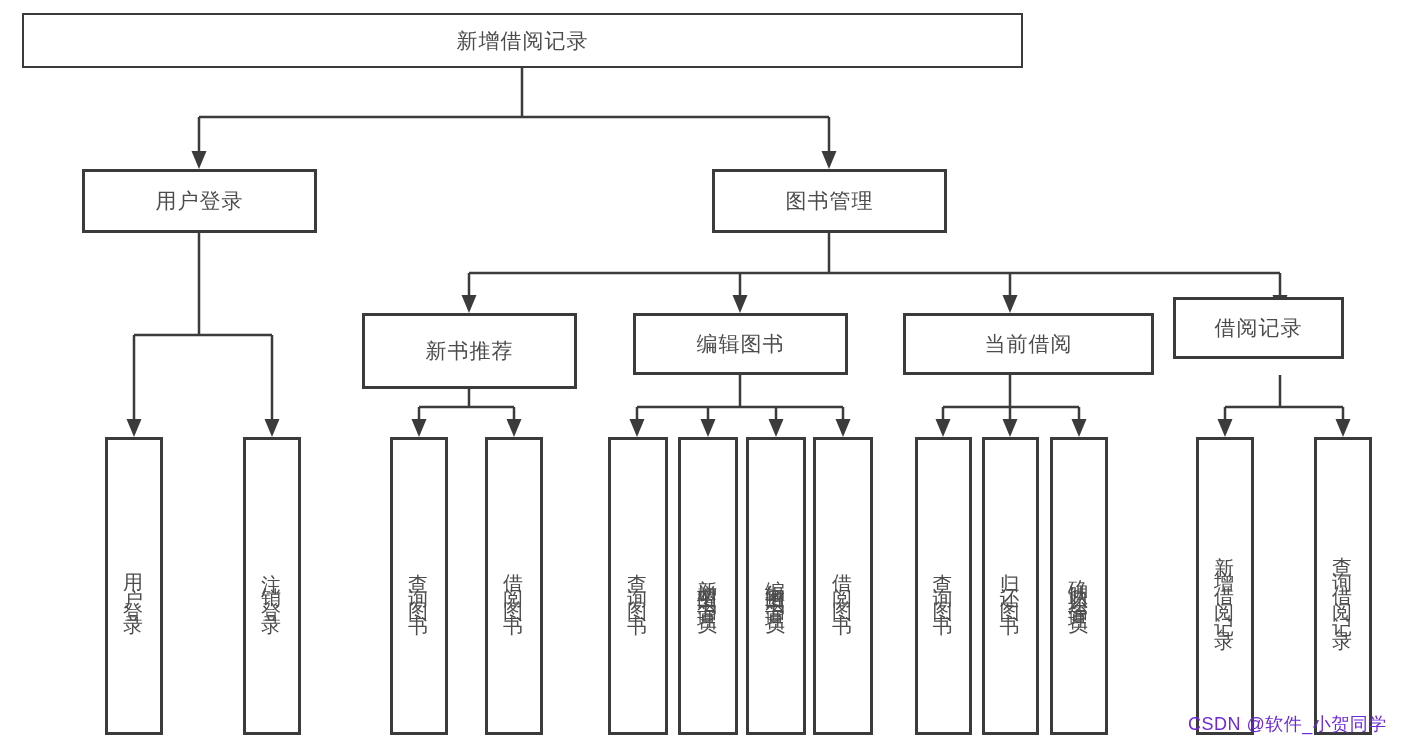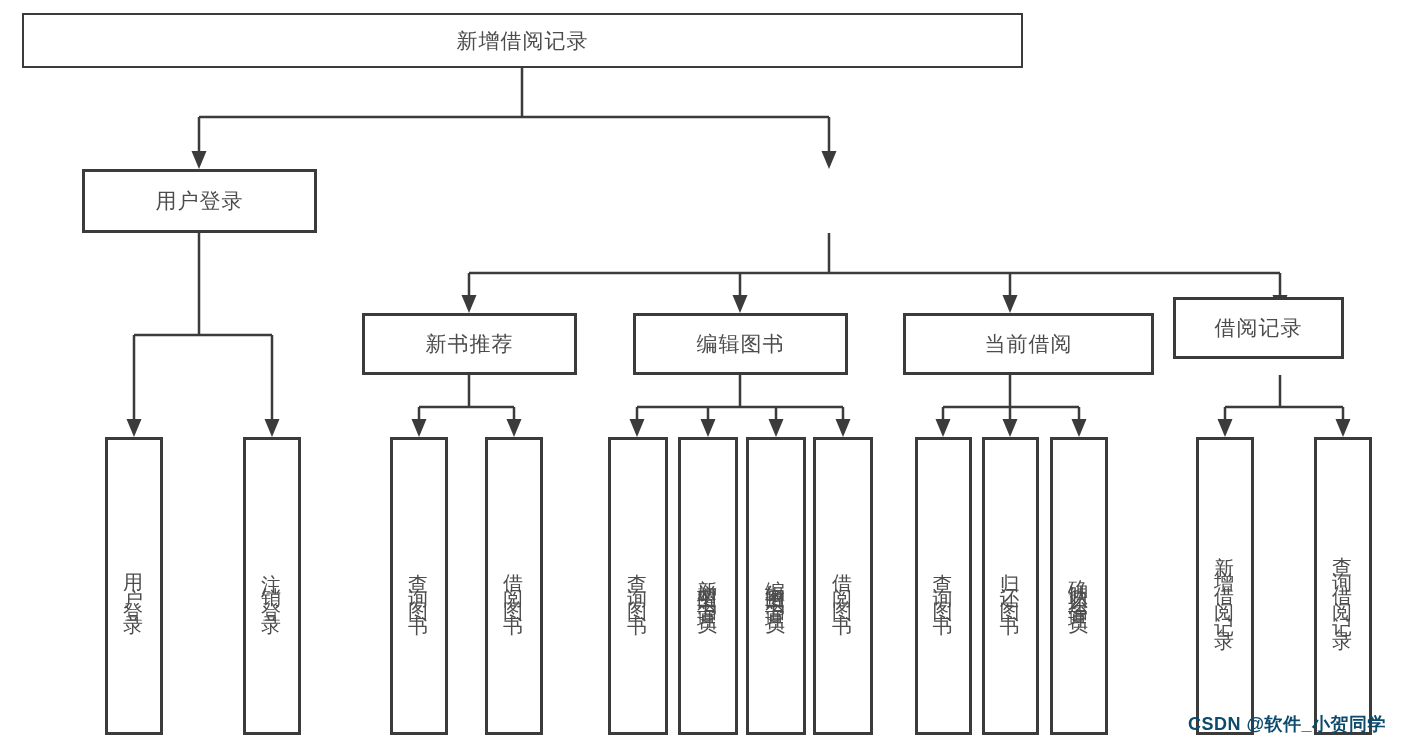--- a/index.html
+++ b/index.html
@@ -29,24 +29,23 @@
     letter-spacing:14px;
     white-space:nowrap;
   }
   .node.v.v-mid span{letter-spacing:15px;}
   .node.v.v-tight span{letter-spacing:5px;}
   .watermark{
     position:absolute;
     left:1188px;top:712px;
     z-index:5;
     font-size:18px;
-    color:#0c4a6e;
+    color:#6d28d9;
     letter-spacing:0.5px;
     white-space:nowrap;
-    font-weight:bold;
   }
 </style>
 </head>
 <body>
 
 <div class="canvas">
 
   <svg class="wires" width="1405" height="747" viewBox="0 0 1405 747">
     <g stroke="#3b3b3b" stroke-width="2.5" fill="none">
       <path d="M522 68 V117 M199 117 H829 M199 117 V153 M829 117 V153"></path>
@@ -90,22 +89,25 @@
     </g>
   </svg>
 
   <div class="node h root" style="left:22px;top:13px;width:1001px;height:55px">
     <span>新增借阅记录</span>
   </div>
 
   <div class="node h" style="left:82px;top:169px;width:235px;height:64px">
     <span>用户登录</span>
   </div>
+  <div class="node h" style="left:712px;top:169px;width:235px;height:64px">
+    <span>图书管理</span>
+  </div>
 
-  <div class="node h" style="left:362px;top:313px;width:215px;height:62px">
+  <div class="node h" style="left:362px;top:313px;width:215px;height:76px">
     <span>新书推荐</span>
   </div>
   <div class="node h" style="left:633px;top:313px;width:215px;height:62px">
     <span>编辑图书</span>
   </div>
   <div class="node h" style="left:903px;top:313px;width:251px;height:62px">
     <span>当前借阅</span>
   </div>
   <div class="node h" style="left:1173px;top:297px;width:171px;height:62px">
     <span>借阅记录</span>

